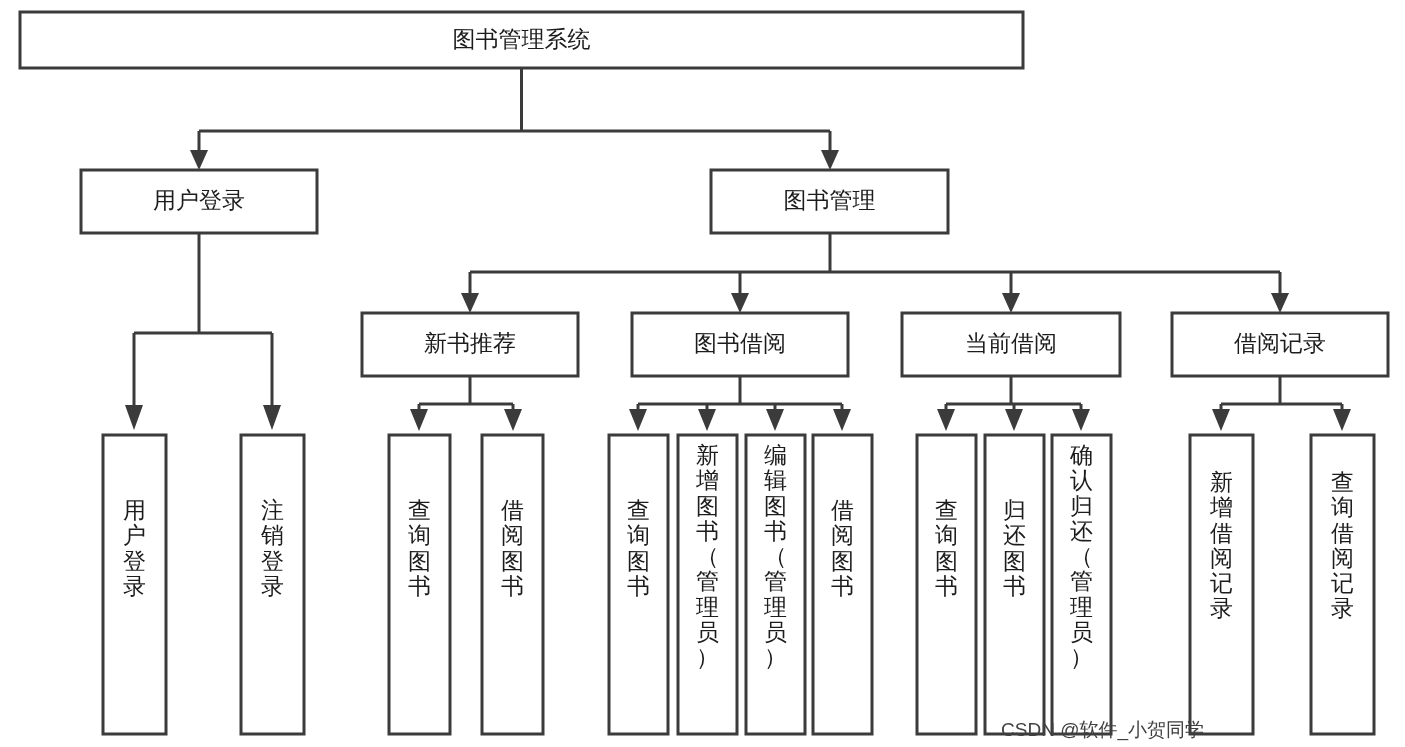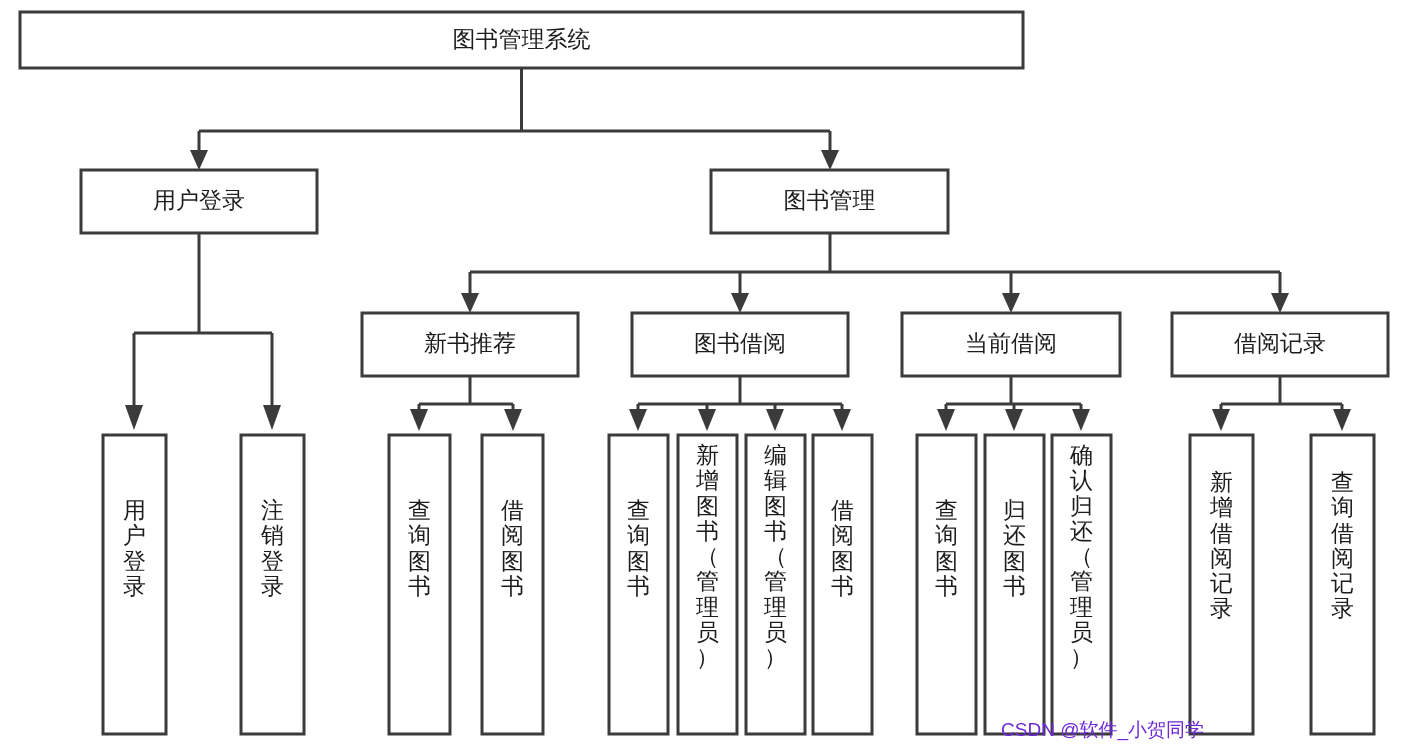--- a/index.html
+++ b/index.html
@@ -58,21 +58,21 @@
     white-space: pre-line;
     pointer-events: none;
     letter-spacing: 0;
   }
   .watermark {
     position: absolute;
     right: 8px;
     bottom: 4px;
     font-family: "Liberation Sans", "DejaVu Sans", sans-serif;
     font-size: 19px;
-    color: #6d28d9;
+    color: #404040;
     white-space: nowrap;
     pointer-events: none;
   }
 </style>
 </head>
 <body>
 
 <div id="diagram-root">
 
   <svg id="flow-svg" viewBox="0 0 1405 747">

